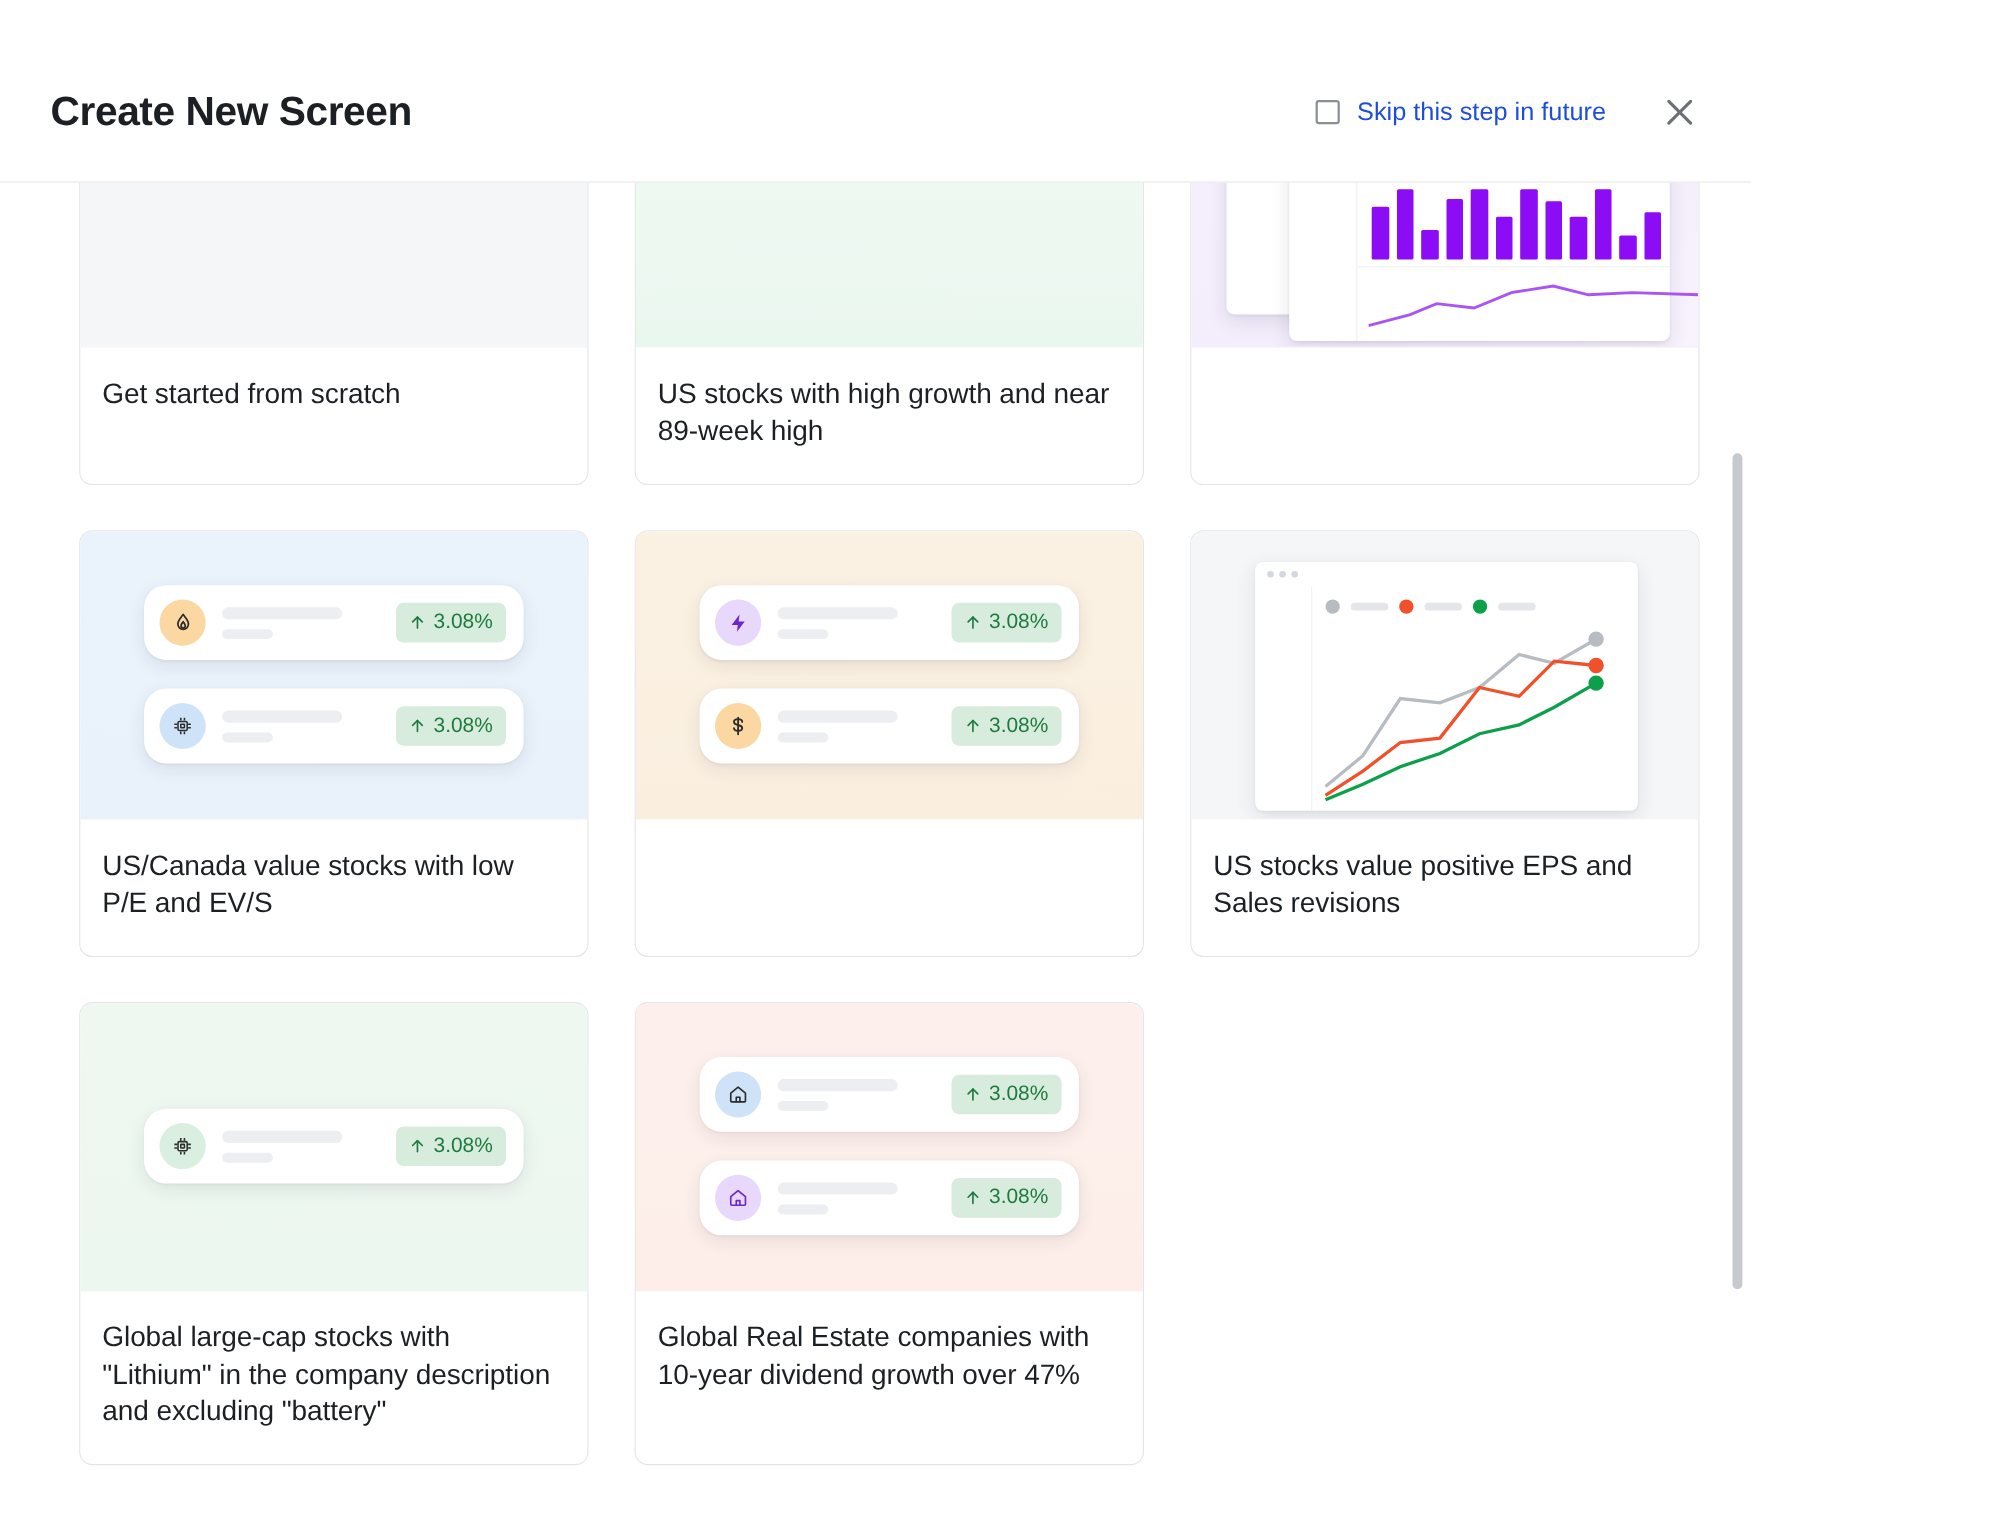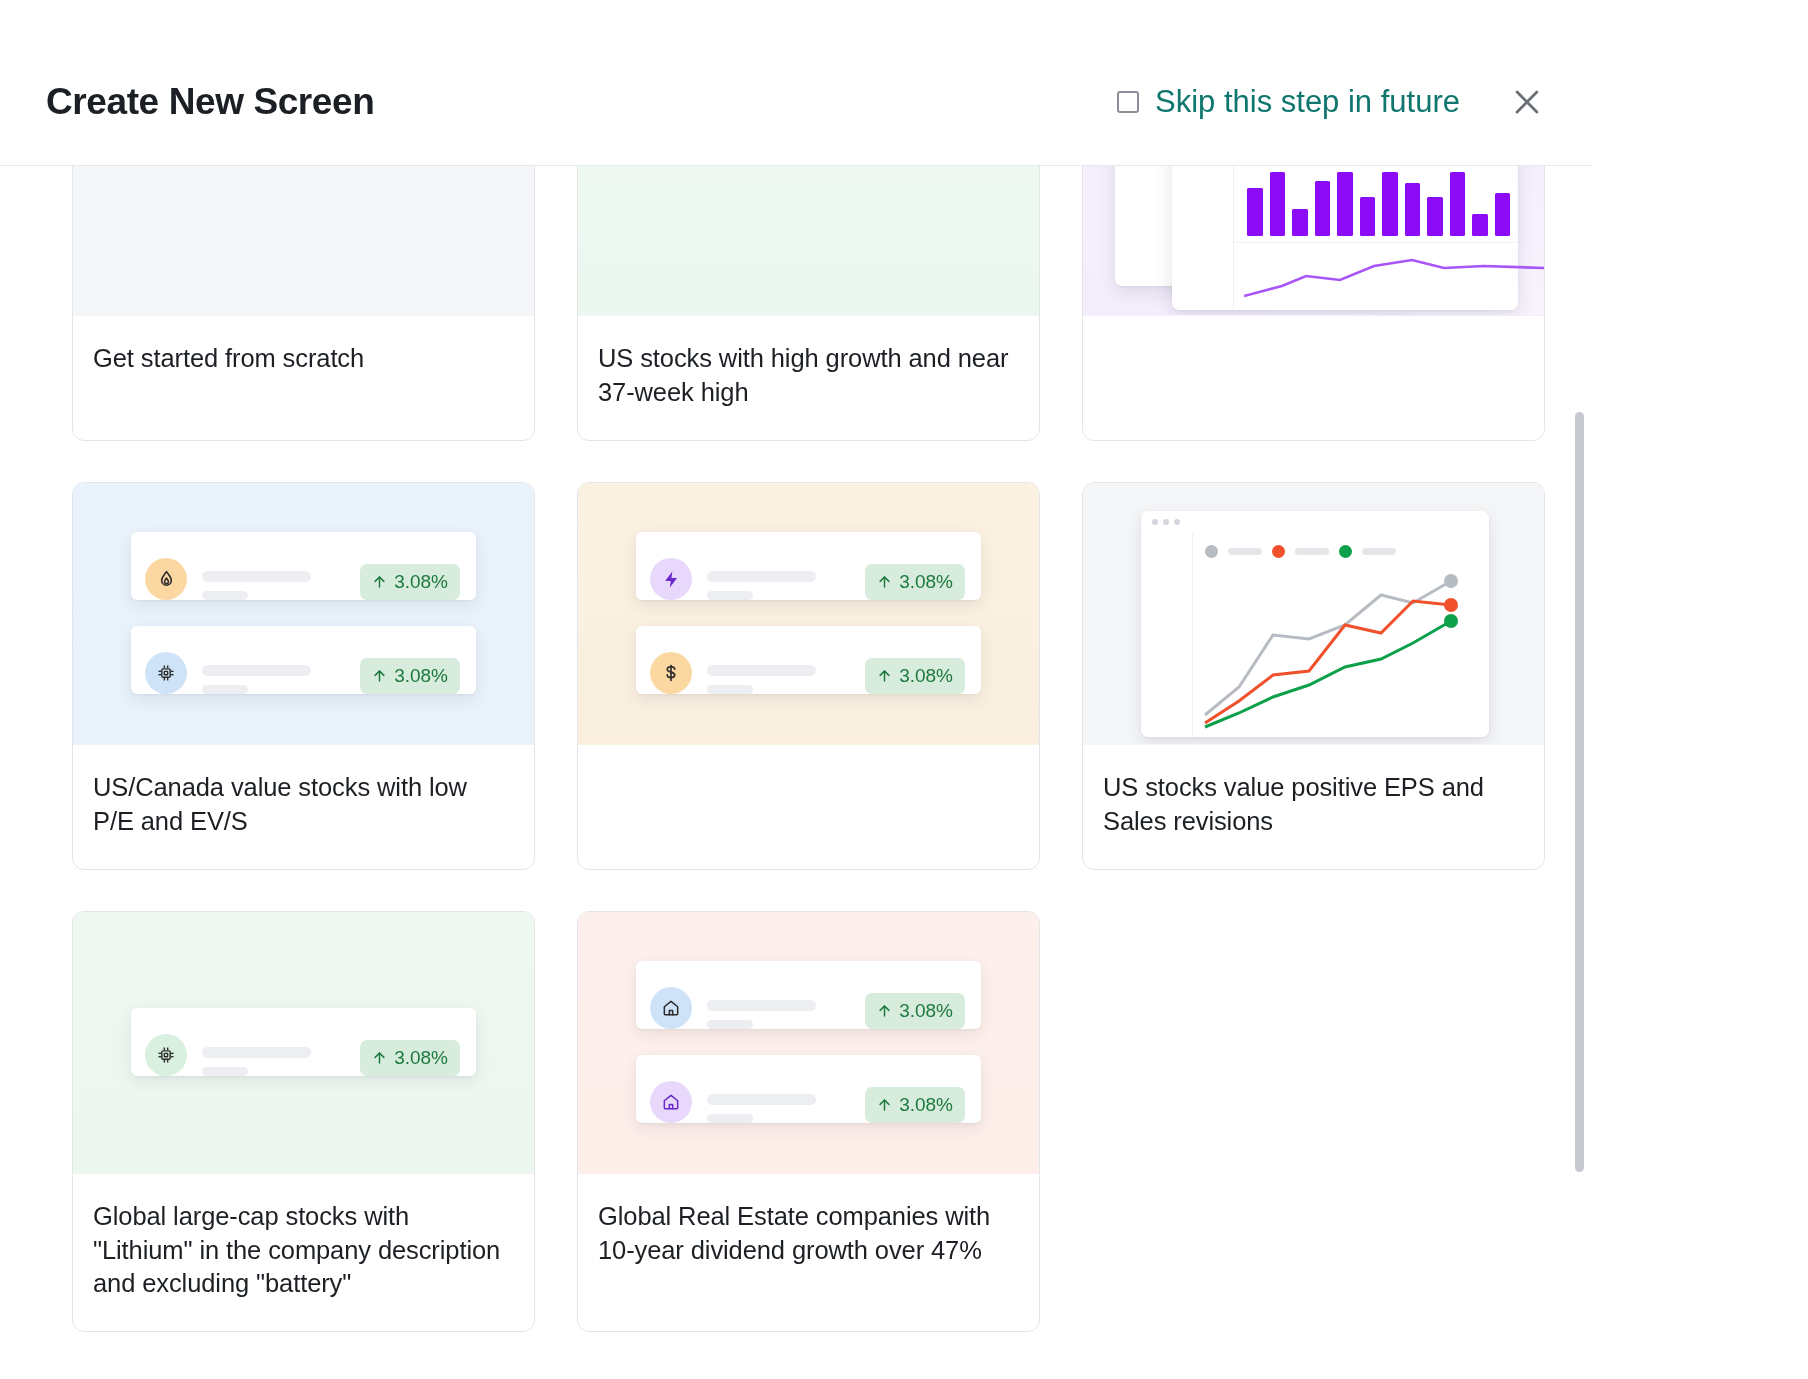--- a/index.html
+++ b/index.html
@@ -25,21 +25,21 @@
     font-size: 37px; font-weight: 700; color: #1c2024;
     letter-spacing: -0.4px; line-height: 1;
   }
   .header-right {
     margin-left: auto; display: flex; align-items: center; gap: 46px;
   }
   .skip-wrap { display:flex; align-items:center; gap:16px; cursor:pointer; }
   .checkbox {
     width: 22px; height: 22px; border: 2px solid #8b8d98; border-radius: 3px; background:#fff;
   }
-  .skip-label { font-size: 31px; color: #0f766e; }
+  .skip-label { font-size: 23px; color: #1d4ed8; }
   .close-btn {
     width: 42px; height: 42px; position: relative; cursor: pointer;
     display:flex; align-items:center; justify-content:center;
   }
   .close-btn svg { display:block; }
 
   
   .body-scroll {
     position: absolute; top: 128px; left: 0; right: 0; bottom: 0;
     overflow: hidden; background:#fff;
@@ -97,22 +97,22 @@
   .lg-line { height:7px; border-radius:4px; background:#e4e6ea; }
 
   .barchart { position:absolute; left:12px; right:10px; display:flex; align-items:flex-end; gap:8px; }
   .bar { flex:1; border-radius:1.5px; }
   .hr { position:absolute; left:0; right:0; height:1px; background:#eef0f3; }
 
   
   .rows { position:absolute; left:0; right:0; top:0; bottom:0;
           display:flex; flex-direction:column; justify-content:center; gap:26px; padding:0 58px; }
   .stock-row {
-    background:#fff; border-radius:6px; height:68px;
-    display:flex; align-items:flex-end; padding: 0 16px 0 14px; gap:15px;
+    background:#fff; border-radius:20px; height:68px;
+    display:flex; align-items:center; padding: 0 16px 0 14px; gap:15px;
     box-shadow: 0 5px 16px rgba(30,35,60,.09), 0 1px 2px rgba(30,35,60,.05);
   }
   .sicon { width:42px; height:42px; border-radius:50%; display:flex; align-items:center; justify-content:center; flex:0 0 auto; }
   .sbars { flex:1; display:flex; flex-direction:column; gap:9px; }
   .sb1 { height:11px; border-radius:6px; background:#eceef1; width:76%; }
   .sb2 { height:9px;  border-radius:6px; background:#eceef1; width:32%; }
   .badge {
     display:flex; align-items:center; gap:7px;
     background:#d7ecdc; color:#1d7a3f; border-radius:7px;
     padding:7px 12px; font-size:19px; font-weight:500; white-space:nowrap;
@@ -159,21 +159,21 @@
         <div class="card-title">Get started from scratch</div>
       </div>
 
       <div class="card">
         <div class="thumb tint-green">
           
           
           
           
         </div>
-        <div class="card-title">US stocks with high growth and near 37-week high</div>
+        <div class="card-title">US stocks with high growth and near 89-week high</div>
       </div>
 
 
       <div class="card">
         <div class="thumb tint-purple">
           <div class="win" style="left:32px;top:16px;width:298px;height:216px;">
             <div class="win-bar">
                 <span class="dot"></span>
                 <span class="dot"></span>
                 <span class="dot"></span>

